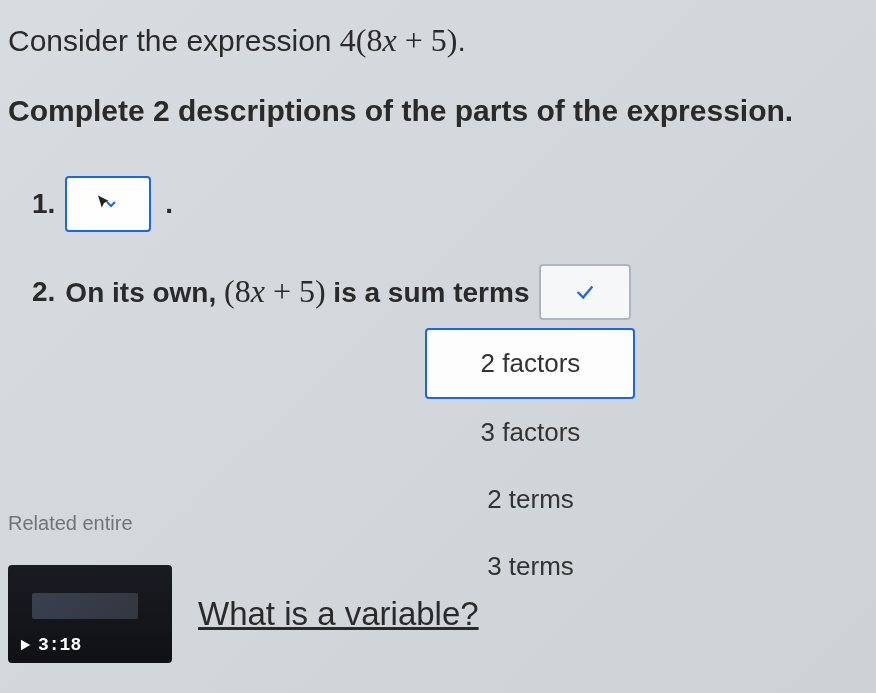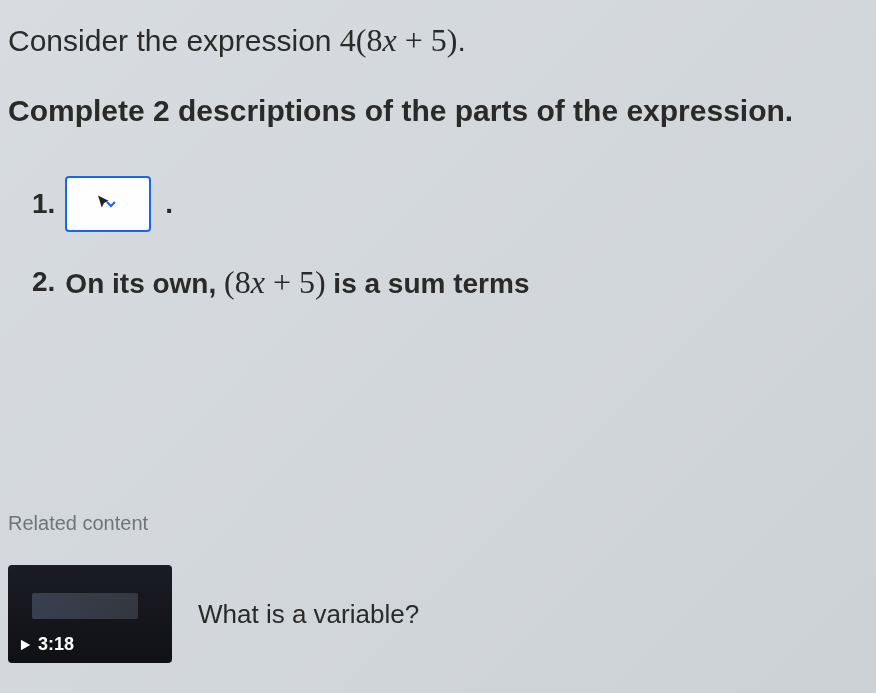--- a/index.html
+++ b/index.html
@@ -79,36 +79,36 @@
     }
     .related-head {
       font-size: 20px; color: #6f7478; font-weight: 500;
       padding-bottom: 4px;
     }
     .related-row { display: flex; align-items: center; gap: 26px; margin-top: 26px; }
     .video-thumb {
       width: 164px; height: 98px; border-radius: 4px;
       background: linear-gradient(180deg,#1a1c23 0%, #0f1115 100%);
       position: relative; overflow: hidden;
-      display: flex; align-items: center; justify-content: center;
+      display: flex; align-items: center; justify-content: center; font-family: Liberation Mono, monospace;
     }
     .video-thumb::after{
       content:""; position:absolute; top:28px; left:24px; width:106px; height:26px;
       background: linear-gradient(90deg, rgba(80,90,110,0.6), rgba(120,130,145,0.3));
       border-radius: 2px;
     }
     .video-badge {
       position: absolute; bottom: 6px; left: 6px;
       display: flex; align-items: center; gap: 6px;
       background: transparent; color: #fff;
       font-size: 18px; font-weight: 700;
       padding: 2px 4px;
     }
     .play-icon { width: 14px; height: 14px; fill: #fff; }
-    .video-title { font-size: 26px; font-weight: 500; color: #2a2a2a; }
+    .video-title { font-size: 33px; font-weight: 500; color: #2a2a2a; text-decoration: underline; }
     .math-expr { font-family: "Times New Roman", serif; font-weight: 400; font-size: 32px; }
     .math-var { font-style: italic; }
   </style>
 </head>
 <body>
 
 <div class="problem">
   <span>Consider the expression </span>
   <span class="math-expr">4(8<span class="math-var">x</span> + 5)</span><span>.</span>
 </div>
@@ -128,26 +128,39 @@
         </svg>
     </span>
     <span class="q-period">.</span>
   </div>
 
   <div class="q-row">
     <span>2.</span>
     <span>
       <span>On its own, </span><span class="math-expr">(8<span class="math-var">x</span> + 5)</span><span> is a sum terms</span>
     </span>
+    <span class="dropdown-open-wrap">
+      <span class="dropdown-selected">
+        <svg class="check-icon" viewBox="0 0 24 24">
+            <polyline points="4 12 10 18 20 6"></polyline>
+          </svg>
+      </span>
+      <div class="dropdown-menu">
+        <div class="dropdown-option highlighted">2 factors</div>
+        <div class="dropdown-option">3 factors</div>
+        <div class="dropdown-option">2 terms</div>
+        <div class="dropdown-option">3 terms</div>
+      </div>
+    </span>
   </div>
 
 </div>
 
 <div class="related">
-  <div class="related-head">Related content</div>
+  <div class="related-head">Related entire</div>
   <div class="related-row">
     <div class="video-thumb">
       <div class="video-badge">
         <svg class="play-icon" viewBox="0 0 24 24">
             <path d="M5 3l16 9-16 9z"></path>
           </svg>
         <span>3:18</span>
       </div>
     </div>
     <div class="video-title">What is a variable?</div>

